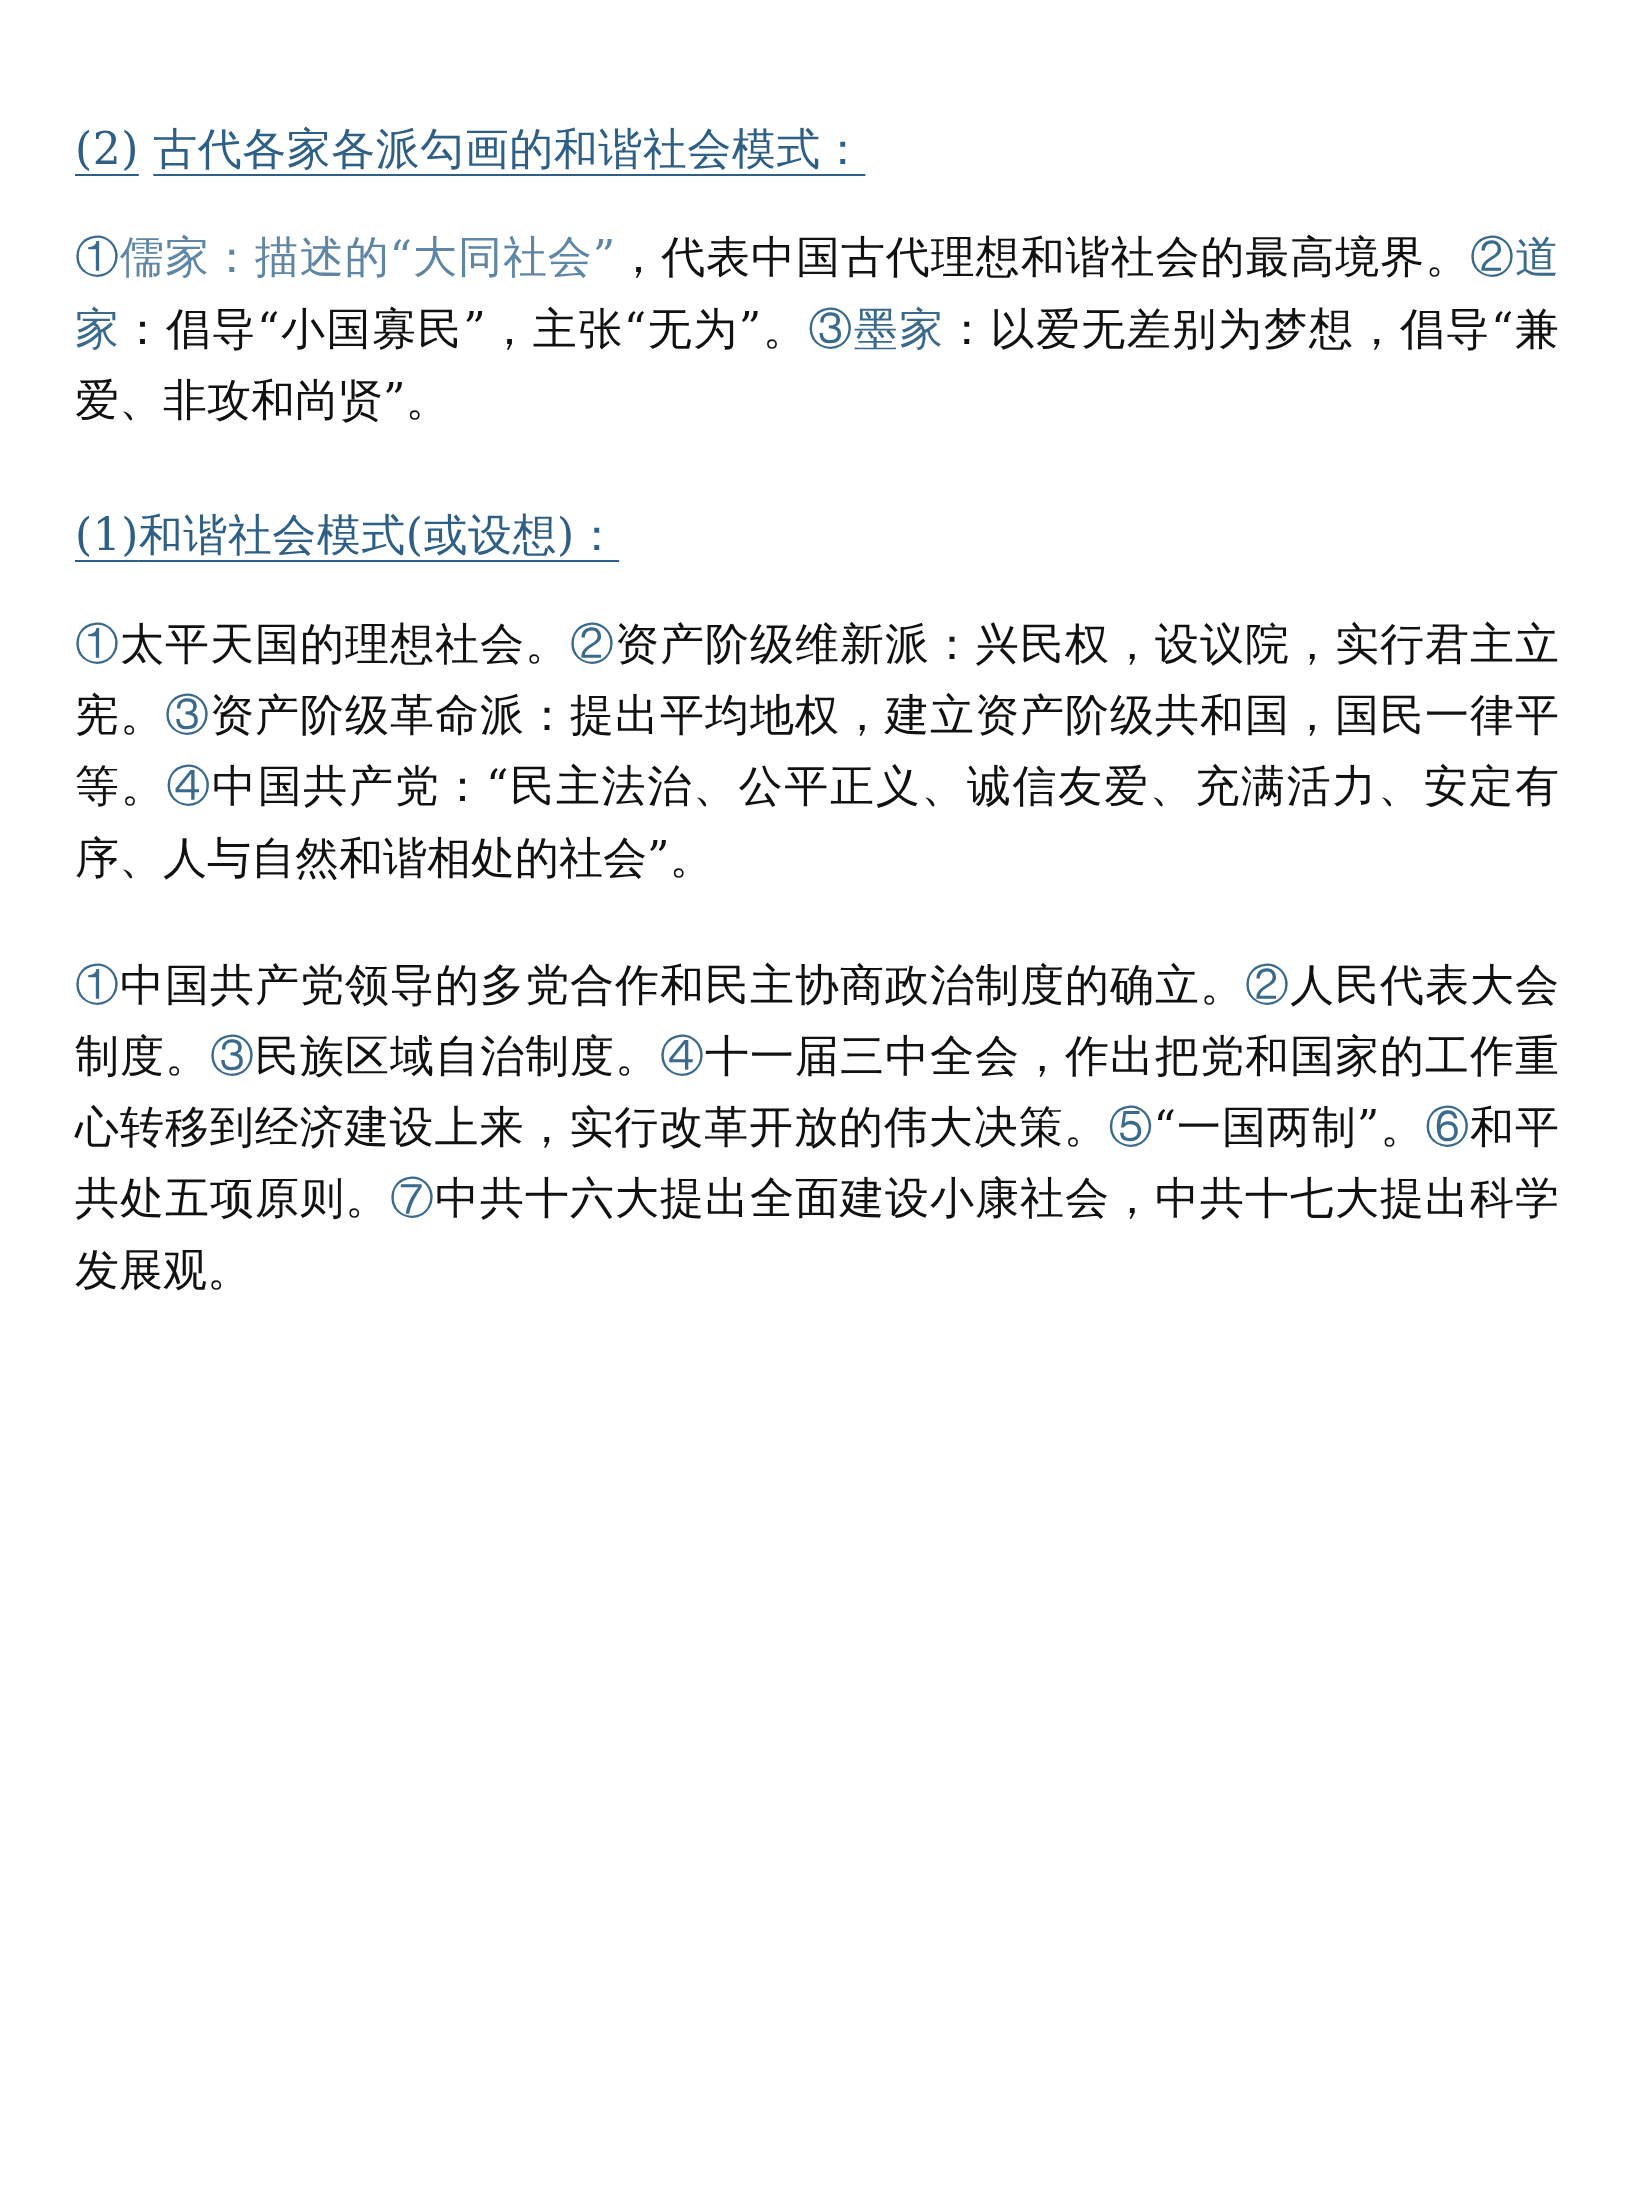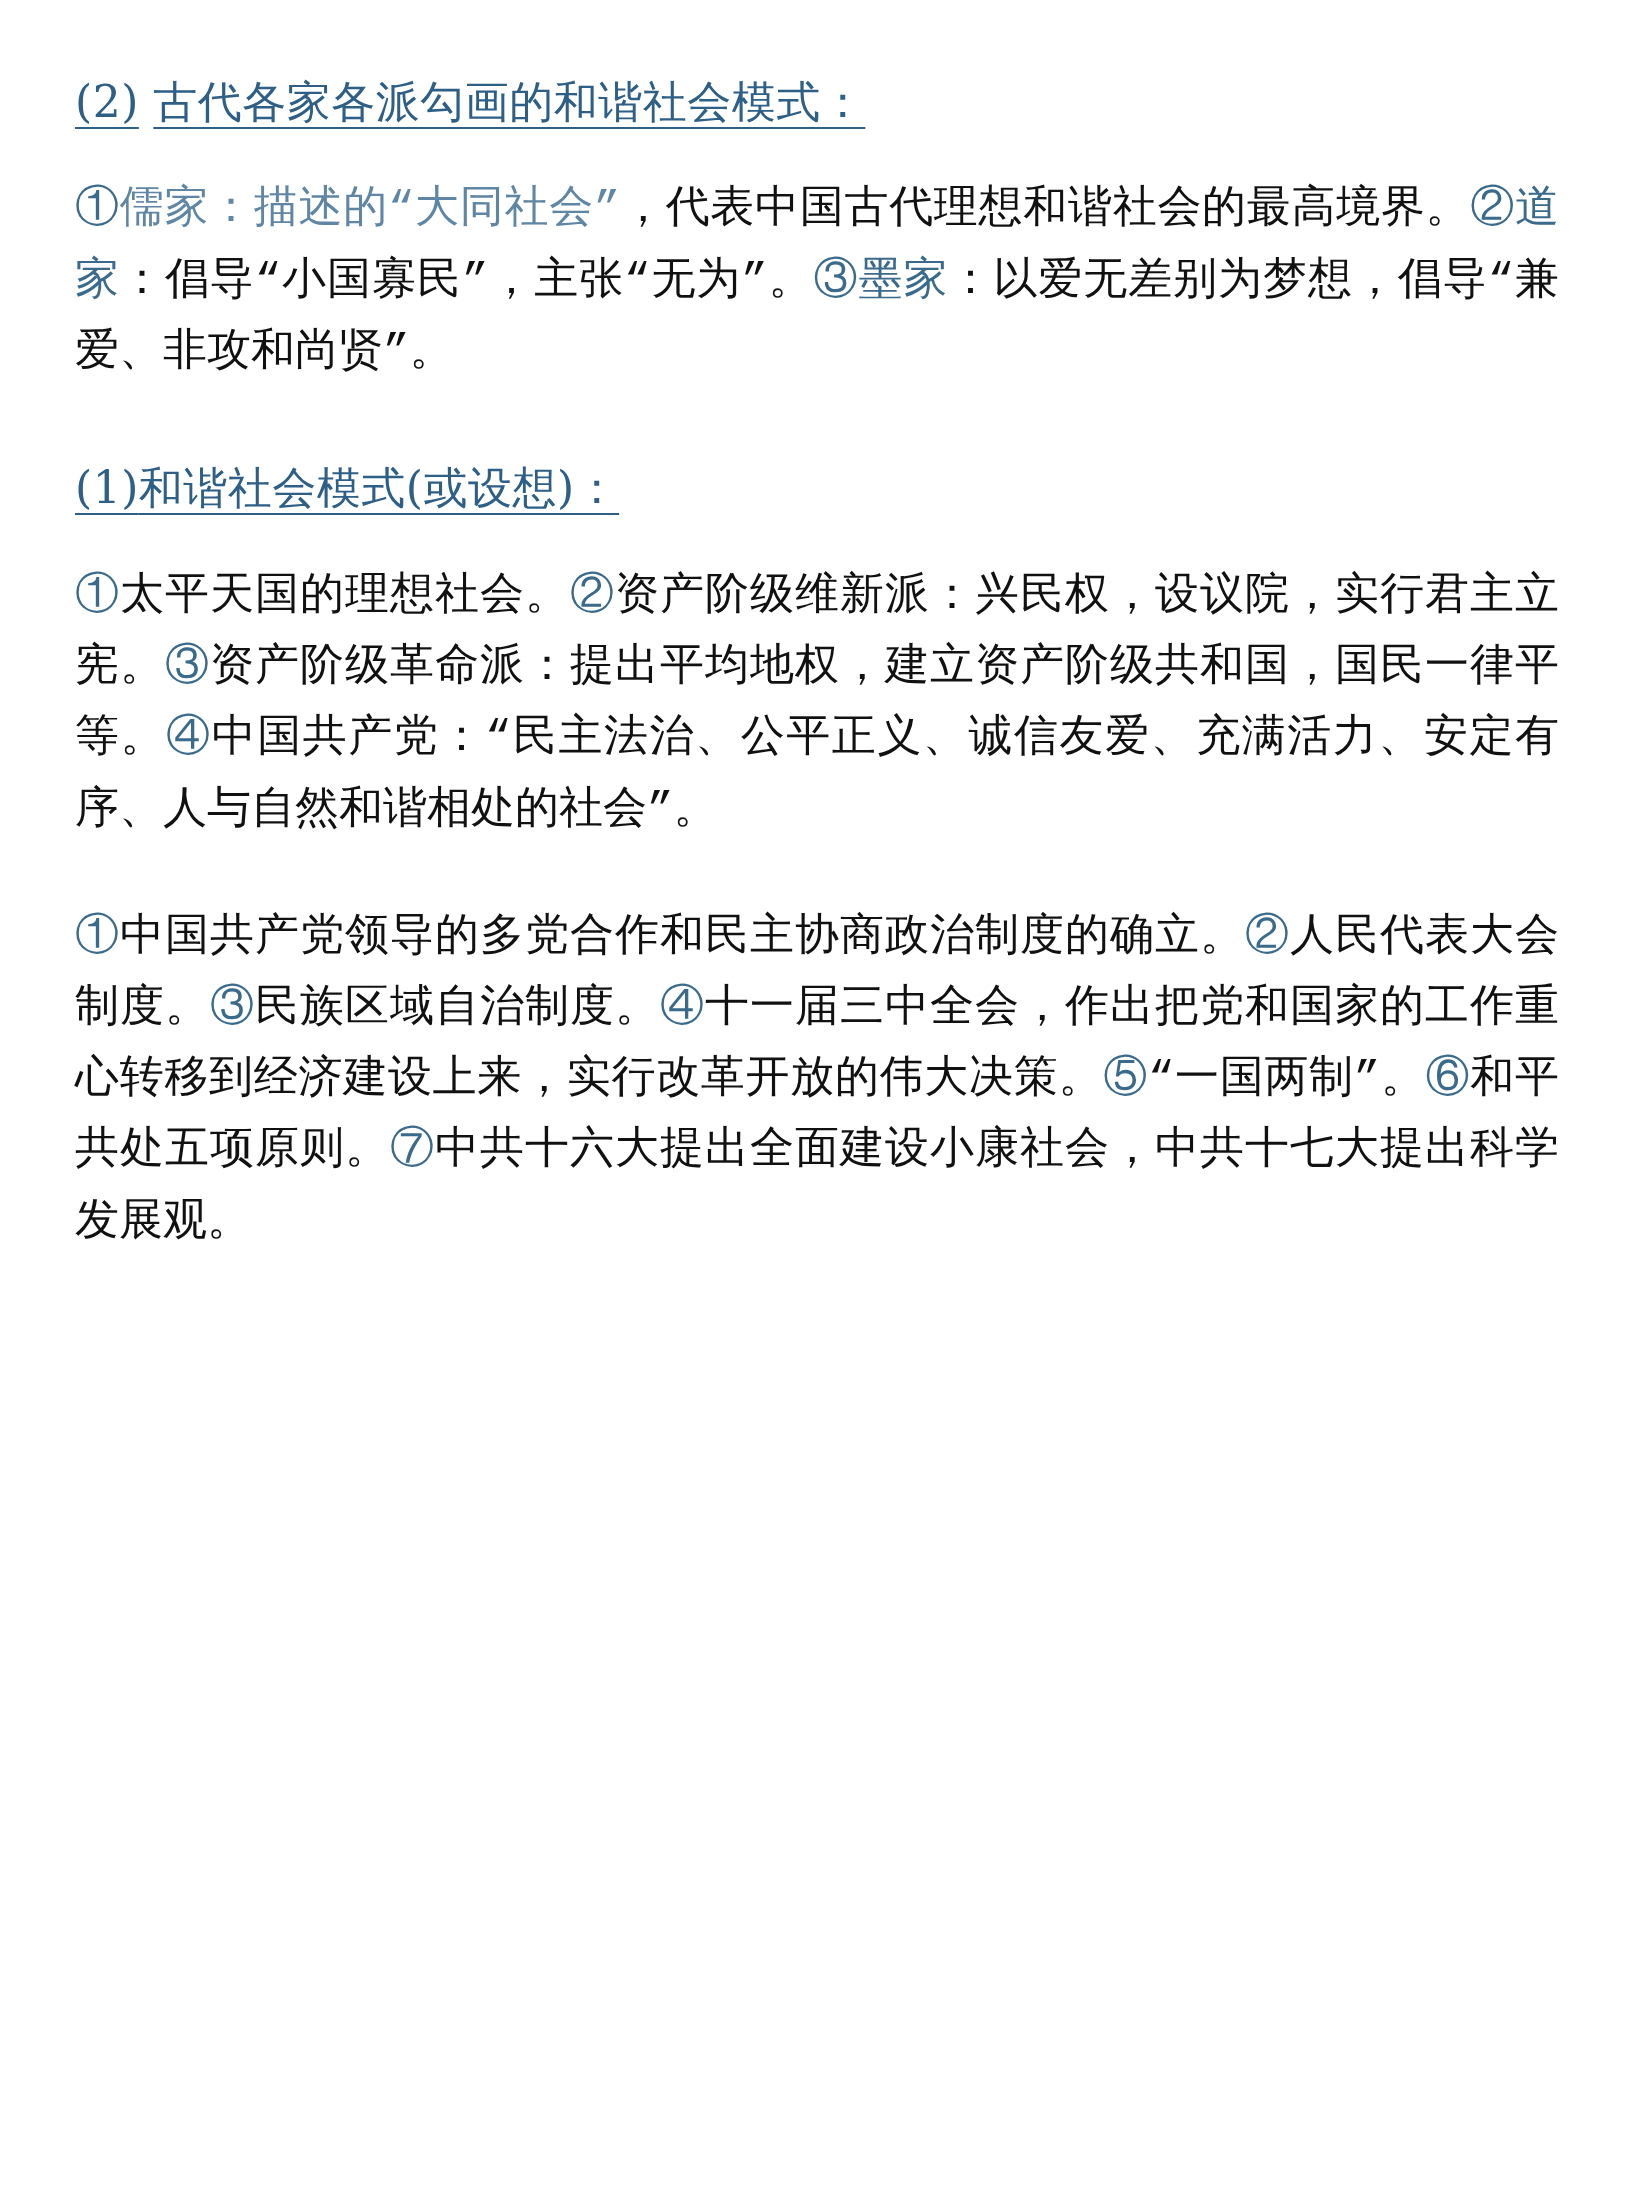--- a/index.html
+++ b/index.html
@@ -11,21 +11,21 @@
     width: 1652px;
     min-height: 2202px;
     font-family: "DejaVu Serif", "Liberation Serif", serif;
     color: #1b1b1b;
     -webkit-font-smoothing: antialiased;
   }
   .page {
     box-sizing: border-box;
     width: 1650px;
     min-height: 2202px;
-    padding: 69px 91px 57px 75px;
+    padding: 116px 91px 57px 75px;
   }
   .block {
     margin: 0 0 25px 0;
   }
   .line {
     font-size: 44px;
     line-height: 1.52;
     letter-spacing: 0.5px;
   }
   
@@ -53,21 +53,20 @@
     text-decoration-thickness: 2.9px;
     font-size: 45px;
     line-height: 1.5;
   }
   .para {
     font-size: 44px;
     line-height: 1.62;
     text-align: justify;
     color: #111111;
     margin: 0 0 17px 0;
-    font-family: Liberation Mono, monospace;
   }
   .para.spaced {
     margin-bottom: 29px;
   }
   .marker {
     color: #3b6b8c;
   }
   .soft-blue {
     color: #5f86a5;
   }

